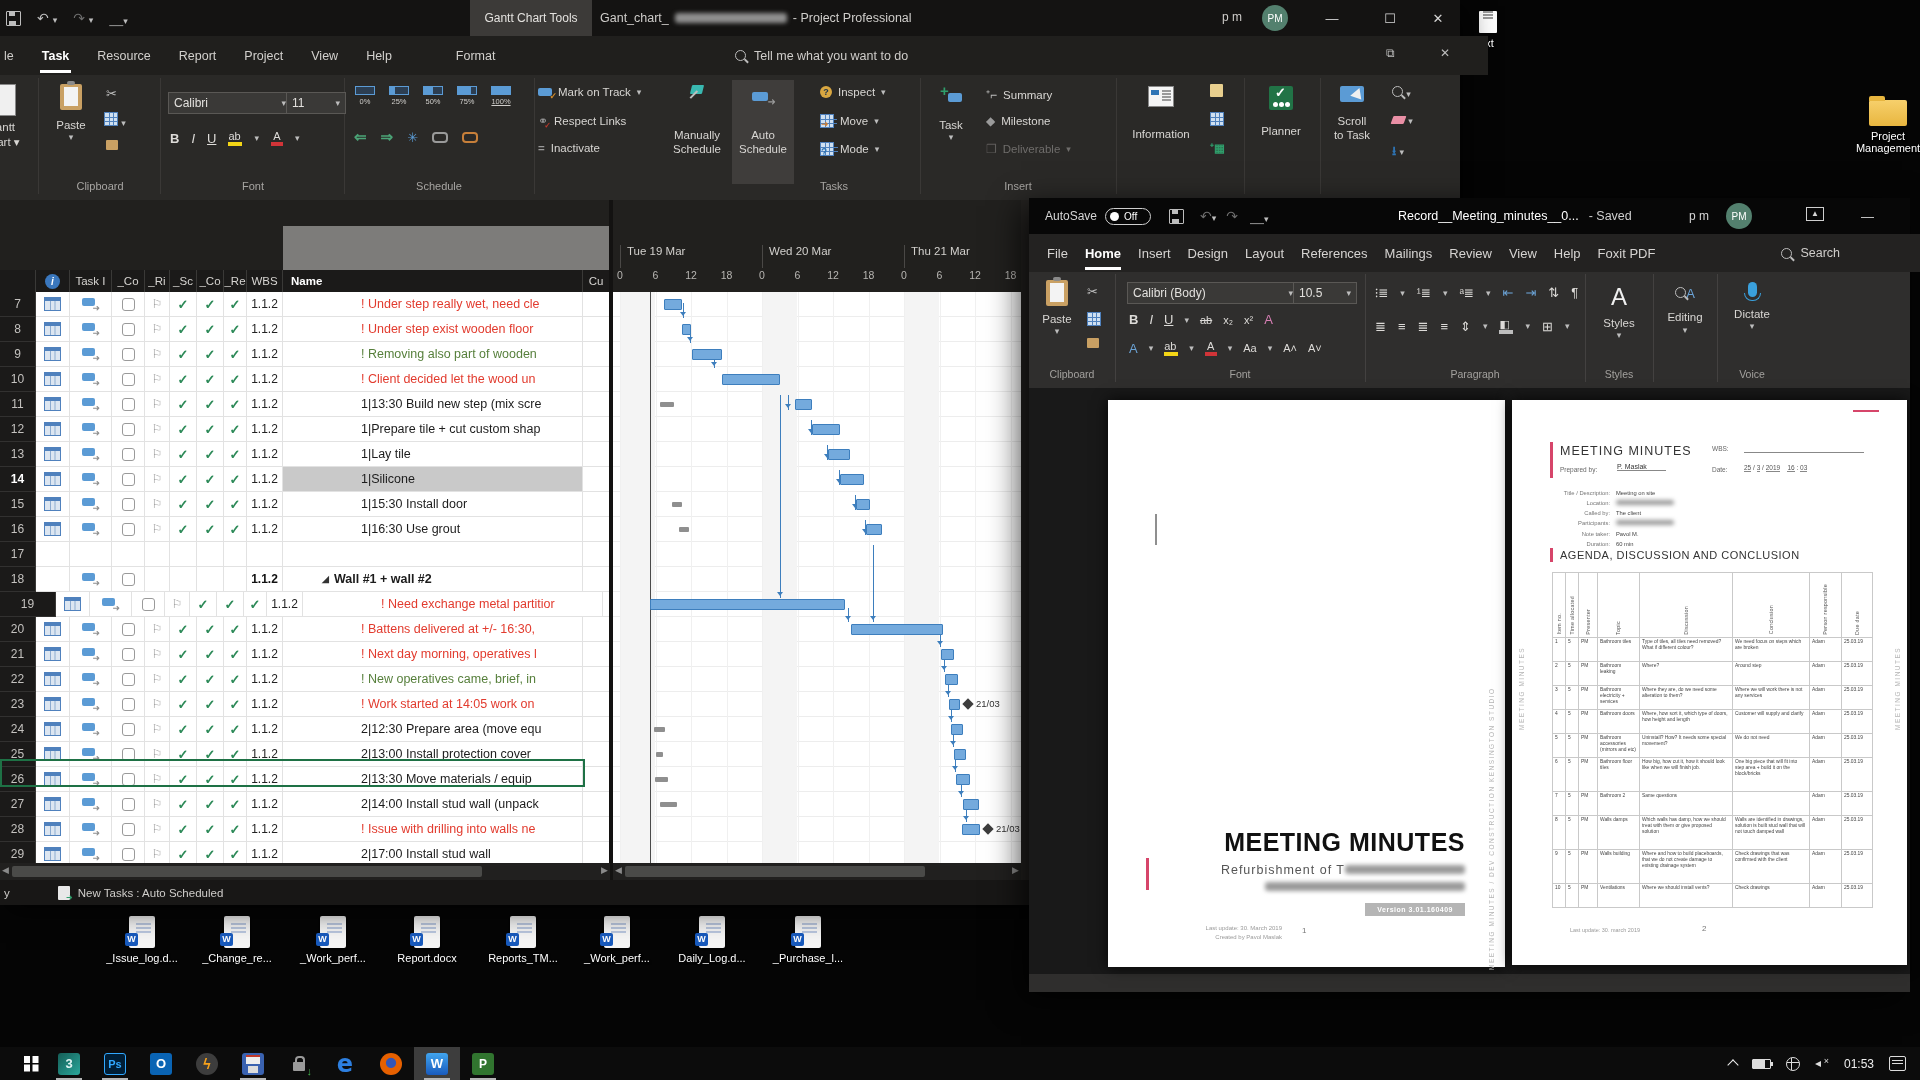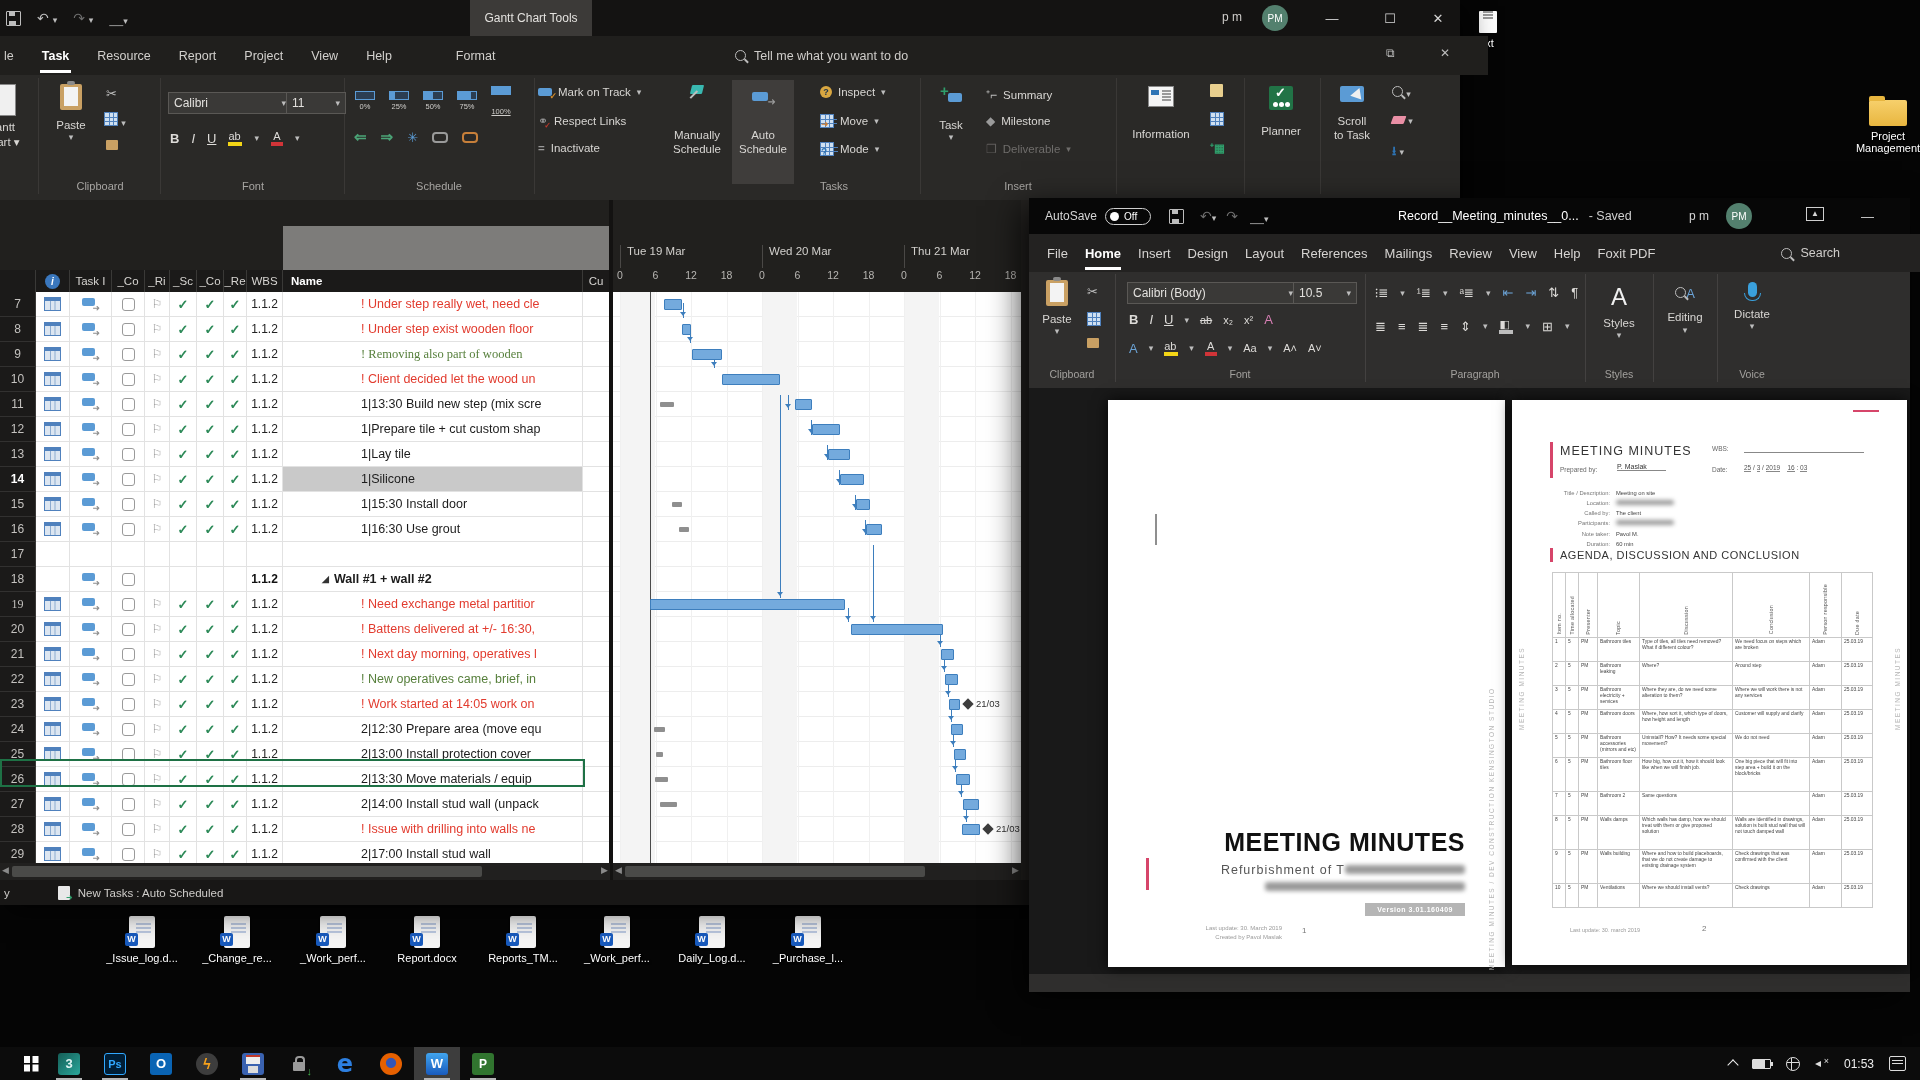--- a/index.html
+++ b/index.html
@@ -289,20 +289,25 @@
 
   <div id="pwin">
     <div class="p-titlebar">
       <div class="qat">
         <span class="ic-save"></span>
         <span class="glyph">↶ <span class="caret">▾</span></span>
         <span class="glyph dim">↷ <span class="caret">▾</span></span>
         <span class="glyph">⸏<span class="caret">▾</span></span>
       </div>
       <div class="cx-strip">Gantt Chart Tools</div>
+      <div class="p-title-text">
+        <span>Gant_chart_</span>
+        <span class="blurbar" style="width:112px;height:10px;"></span>
+        <span>-  Project Professional</span>
+      </div>
       <span class="abs" style="left:1222px;top:10px;font-size:12px;color:#cfcdca;">p m</span>
       <div class="avatar" style="left:1262px;">PM</div>
       <div class="winbtn" style="left:1310px;">—</div>
       <div class="winbtn" style="left:1368px;">☐</div>
       <div class="winbtn" style="left:1416px;">✕</div>
     </div>
 
     <div class="p-tabs" id="p-menu">
       <span style="margin-left:-24px;color:#cfcdca;">le</span>
     <div class="ptab act">Task</div>
@@ -376,21 +381,21 @@
             <div class="pct">
               <div class="pctbar" style="--p:50%;"></div>
               <div style="margin-top: 2px;">50%</div>
             </div>
             <div class="pct">
               <div class="pctbar" style="--p:75%;"></div>
               <div style="margin-top: 2px;">75%</div>
             </div>
             <div class="pct">
               <div class="pctbar" style="--p:100%;"></div>
-              <div style="margin-top: 12px; text-decoration: underline;">100%</div>
+              <div style="margin-top: 2px; text-decoration: underline;">100%</div>
             </div>
           </div>
         <div class="smallrow" style="left:10px;top:50px;gap:14px;">
           <span class="garr">⇐</span>
           <span class="garr">⇒</span>
           <span class="spark">✳</span>
           <span class="ring"></span>
           <span class="ring b"></span>
         </div>
         <div class="rlabel">Schedule</div>
@@ -576,21 +581,21 @@
           <div class="gc" style="width:27px;">
             <div class="ic-chk">✓</div>
           </div>
           <div class="gc" style="width:27px;">
             <div class="ic-chk">✓</div>
           </div>
           <div class="gc" style="width:23px;">
             <div class="ic-chk">✓</div>
           </div>
           <div class="gc" style="width:36px;font-size:12px;color:#222;">1.1.2</div>
-          <div class="gc nm grn" style="width:300px;padding-left:78px;font-family:Liberation Serif, serif;">! Removing also part of wooden</div>
+          <div class="gc nm grn" style="width:300px;padding-left:78px;">! Removing also part of wooden</div>
           <div class="gc" style="width:27px;"></div>
         </div>
         <div class="grow" style="top:75px;">
           <div class="gc num" style="width:36px;">10</div>
           <div class="gc" style="width:34px;">
             <div class="ic-tbl"></div>
           </div>
           <div class="gc" style="width:42px;">
             <div class="ic-mode"></div>
           </div>
@@ -799,21 +804,21 @@
           </div>
           <div class="gc" style="width:25px;"></div>
           <div class="gc" style="width:27px;"></div>
           <div class="gc" style="width:27px;"></div>
           <div class="gc" style="width:23px;"></div>
           <div class="gc" style="width:36px;font-size:12px;font-weight:bold;color:#111;">1.1.2</div>
           <div class="gc nm sum" style="width:300px;padding-left:39px;"><div class="sumcaret">◢</div>Wall #1 + wall #2</div>
           <div class="gc" style="width:27px;"></div>
         </div>
         <div class="grow" style="top:300px;">
-          <div class="gc num" style="width:36px;font-family:Liberation Serif, serif;">19</div>
+          <div class="gc num" style="width:56px;">19</div>
           <div class="gc" style="width:34px;">
             <div class="ic-tbl"></div>
           </div>
           <div class="gc" style="width:42px;">
             <div class="ic-mode"></div>
           </div>
           <div class="gc" style="width:33px;">
             <div class="ic-box"></div>
           </div>
           <div class="gc" style="width:25px;">

